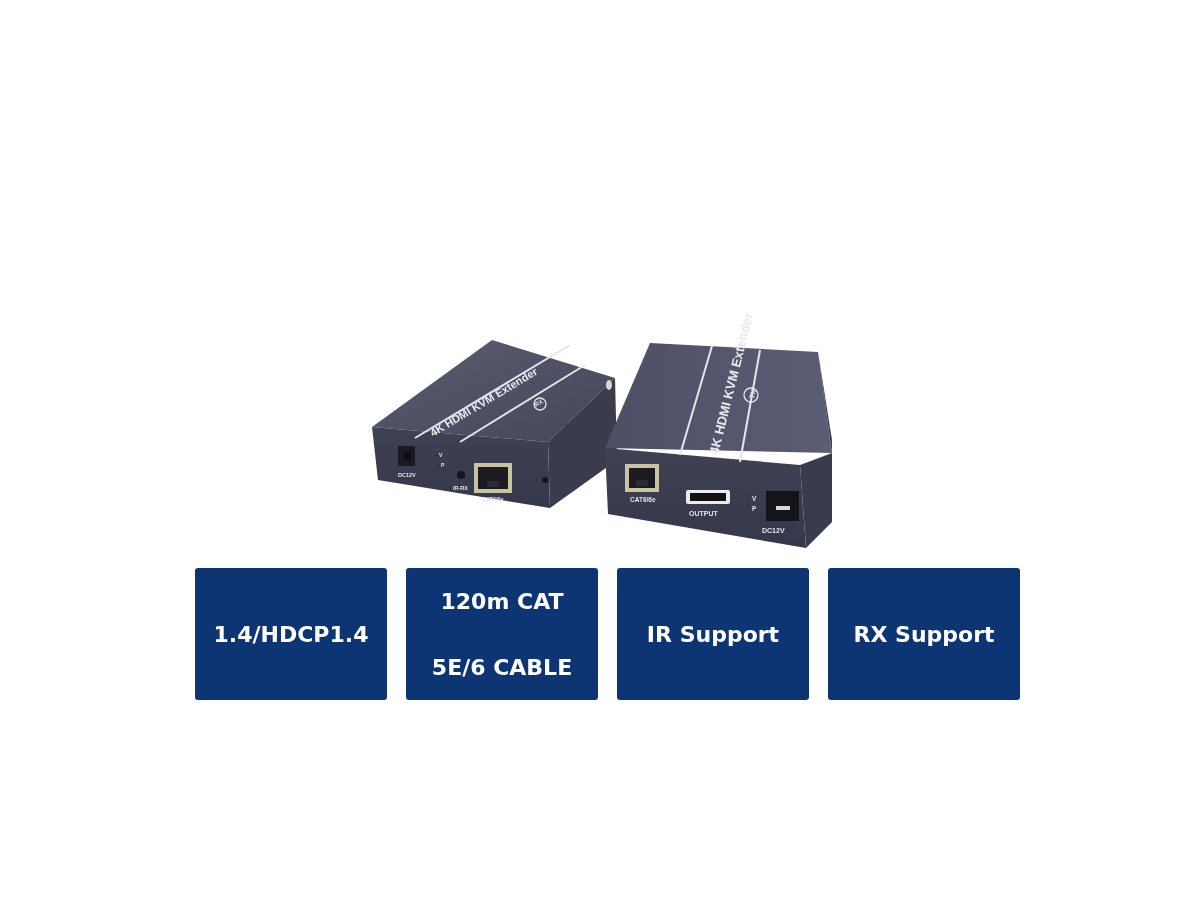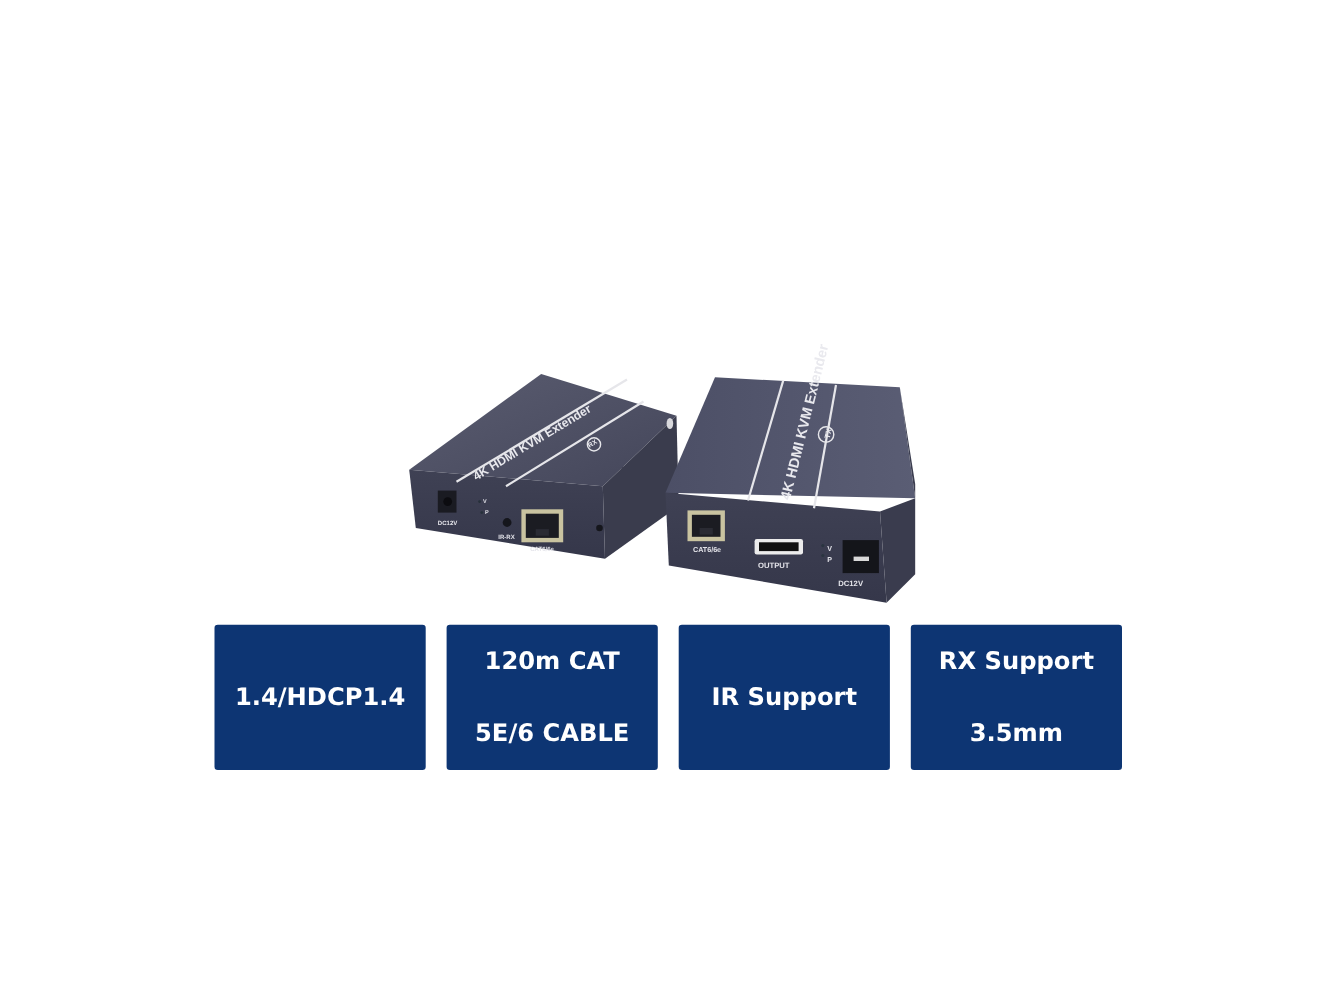--- a/index.html
+++ b/index.html
@@ -132,16 +132,15 @@
     </div>
   </div>
   <div class="feature-box">
     <div>
       <span>IR Support</span>
     </div>
   </div>
   <div class="feature-box">
     <div>
       <span>RX Support</span>
-      <span>3.5mm</span>
     </div>
   </div>
 </div>
 
 </body></html>

